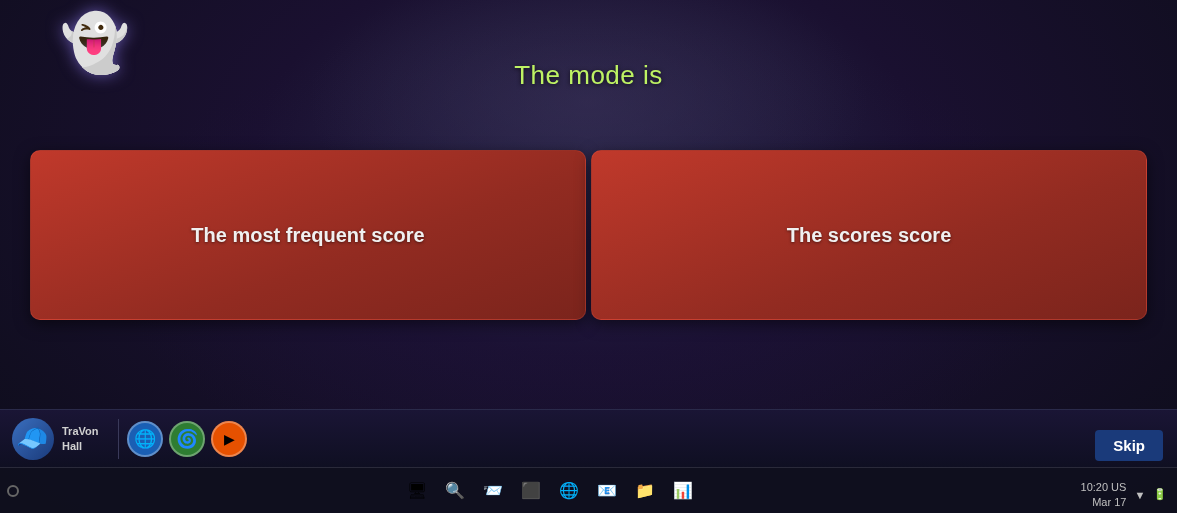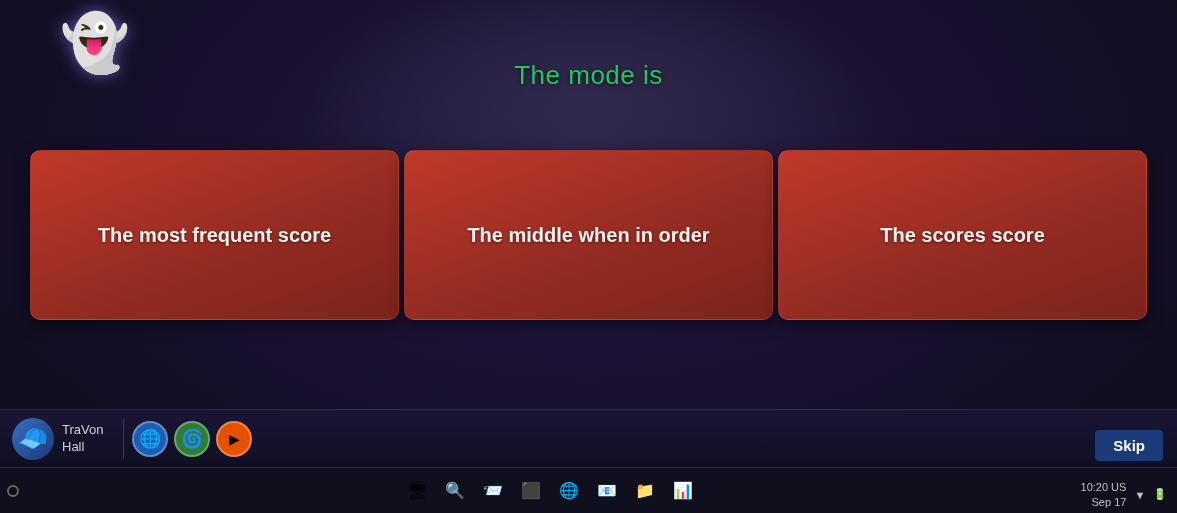--- a/index.html
+++ b/index.html
@@ -37,21 +37,21 @@
       font-size: 56px;
       z-index: 2;
       filter: drop-shadow(0 0 8px rgba(150,130,255,0.6));
     }
 
     .question-title {
       position: absolute;
       top: 60px;
       left: 50%;
       transform: translateX(-50%);
-      color: #22c55e;
+      color: #bef264;
       font-size: 26px;
       font-weight: 400;
       z-index: 2;
       white-space: nowrap;
       text-shadow: 0 1px 4px rgba(0,0,0,0.7);
       letter-spacing: 0.5px;
     }
 
     .answers-row {
       position: absolute;
@@ -105,23 +105,23 @@
       font-size: 20px;
       overflow: hidden;
     }
 
     .avatar-emoji {
       font-size: 26px;
     }
 
     .username {
       color: #d0d0d0;
-      font-size: 13px;
+      font-size: 11px;
       line-height: 1.3;
-      font-weight: 400;
+      font-weight: 700;
     }
 
     .divider {
       width: 1px;
       height: 40px;
       background: #3a3a5a;
       margin: 0 8px;
     }
 
     .action-icons {
@@ -233,23 +233,20 @@
 
 <div class="ghost">
   <span>👻</span>
 </div>
 
 <div class="question-title">The mode is</div>
 
 <div class="answers-row">
   <div class="answer-card">
     <span>The most frequent score</span>
-  </div>
-  <div class="answer-card">
-    <span>The middle when in order</span>
   </div>
   <div class="answer-card">
     <span>The scores score</span>
   </div>
 </div>
 
 <div style="position:absolute;bottom:46px;left:0;right:0;height:58px;background:linear-gradient(180deg,#1a1535,#0f0f22);display:flex;align-items:center;z-index:3;border-top:1px solid #2a2a4a;">
   <div class="user-section">
     <div class="avatar">
       <span class="avatar-emoji">🧢</span>
@@ -279,18 +276,18 @@
     <div class="taskbar-icon">📨</div>
     <div class="taskbar-icon">⬛</div>
     <div class="taskbar-icon">🌐</div>
     <div class="taskbar-icon">📧</div>
     <div class="taskbar-icon">📁</div>
     <div class="taskbar-icon">📊</div>
   </div>
   <div class="taskbar-right">
     <div class="taskbar-date">
       <div>10:20 US</div>
-      <div>Sep 17</div>
+      <div>Mar 17</div>
     </div>
     <span>▼</span>
     <span>🔋</span>
   </div>
 </div>
 
 </body></html>

